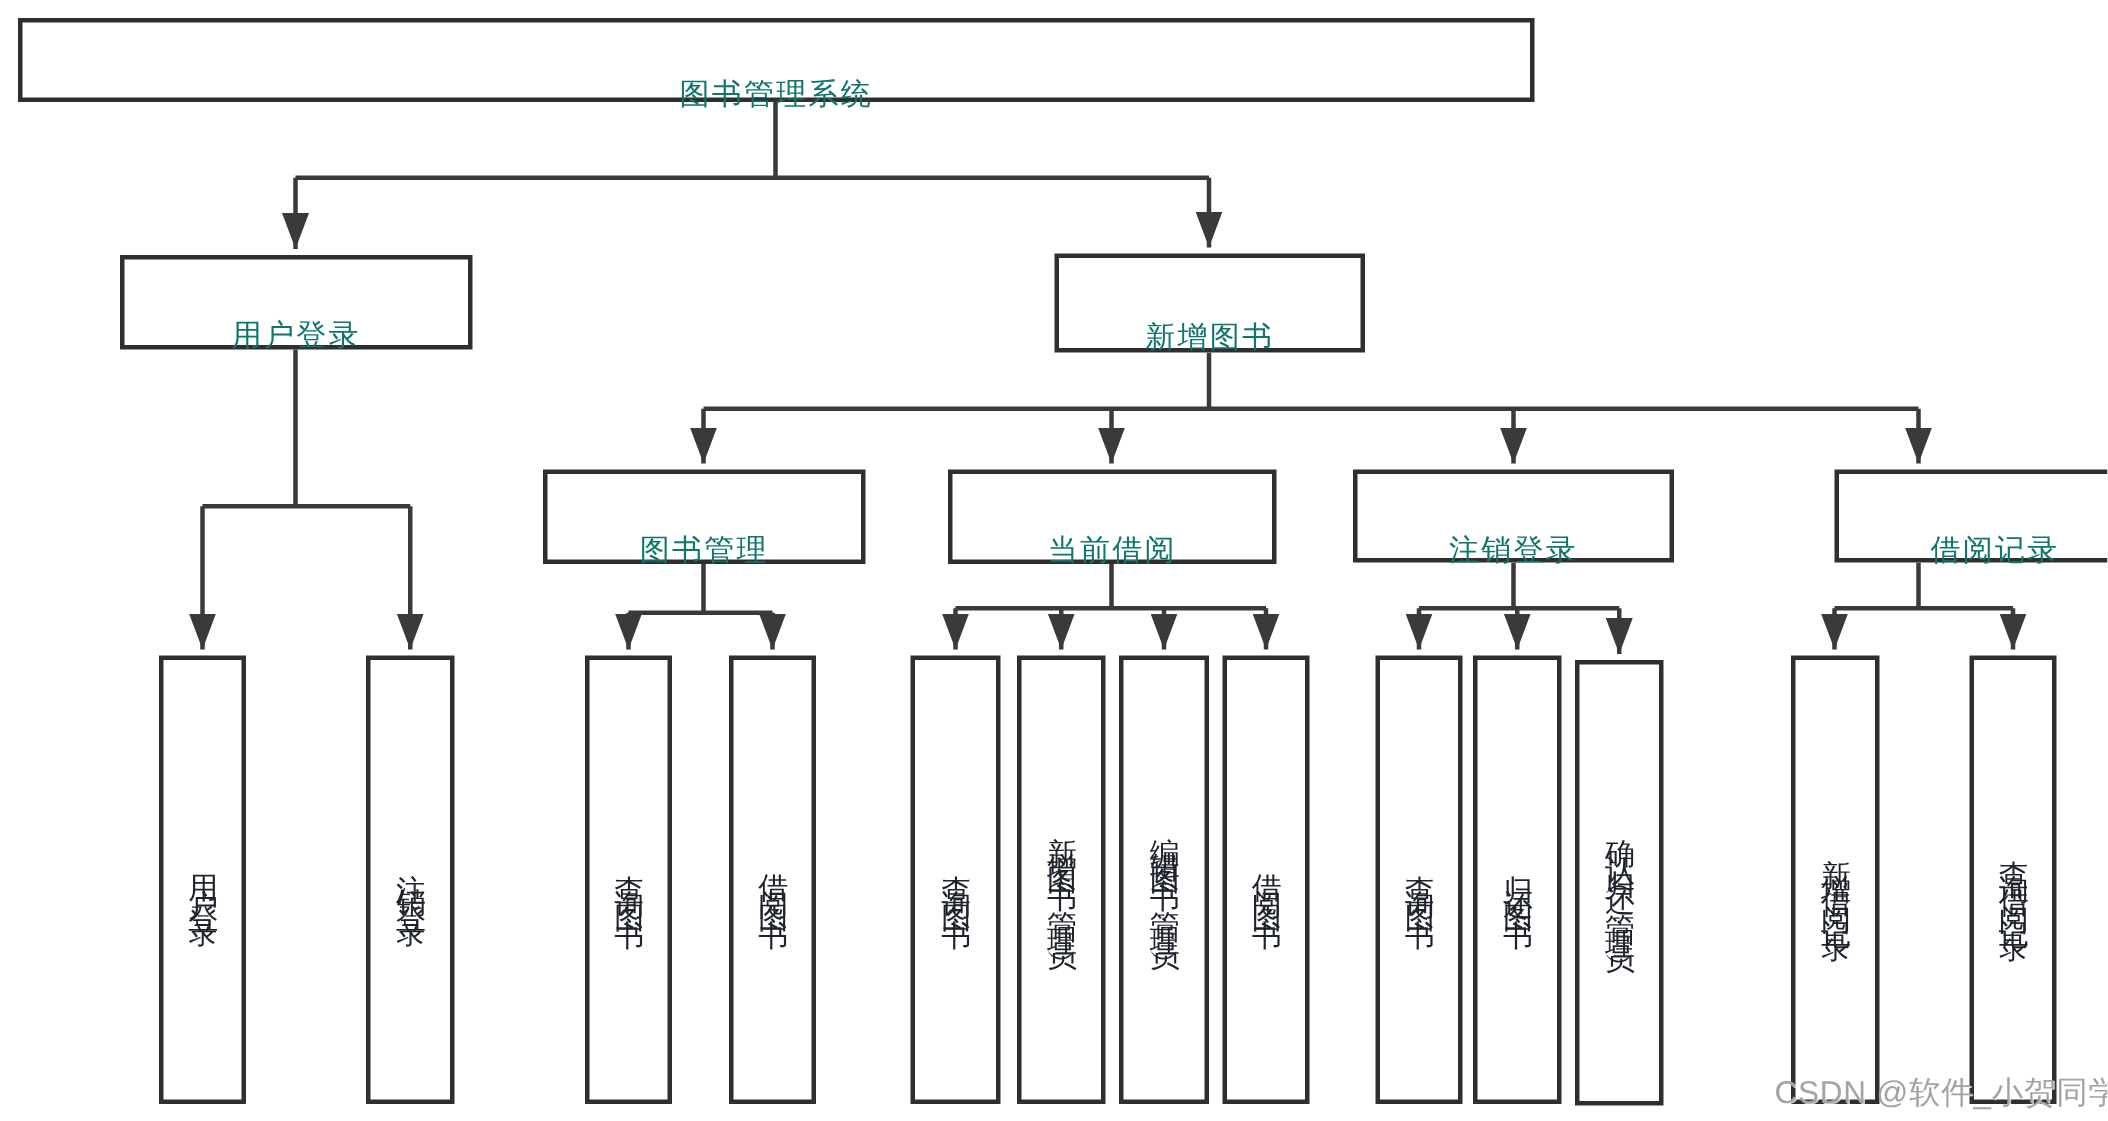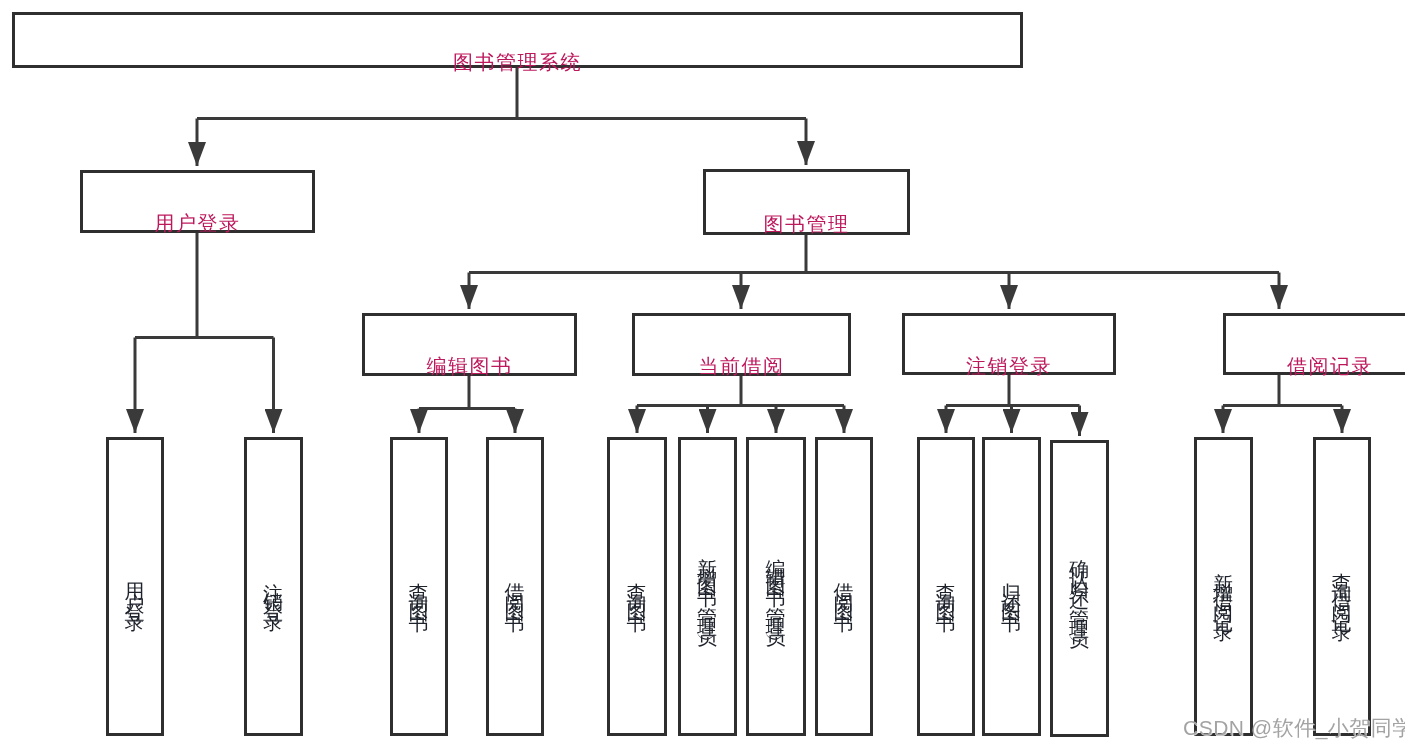--- a/index.html
+++ b/index.html
@@ -32,21 +32,21 @@
     background: #ffffff;
     display: flex;
     align-items: center;
     justify-content: center;
     color: #1e222b;
   }
   .hlabel {
     font-size: 20px;
     letter-spacing: 1.5px;
     white-space: nowrap;
-    color: #be185d;
+    color: #0f766e;
     margin-top: 44px;
   }
   .vlabel {
     writing-mode: vertical-rl;
     text-orientation: mixed;
     font-size: 20px;
     letter-spacing: 10px;
     line-height: 1;
     white-space: nowrap;
     color: #1e222b;
@@ -110,25 +110,25 @@
   </svg>
 
   <div class="node" style="left:12px; top:12px; width:1011px; height:56px;">
     <span class="hlabel">图书管理系统</span>
   </div>
 
   <div class="node" style="left:80px; top:170px; width:235px; height:63px;">
     <span class="hlabel">用户登录</span>
   </div>
   <div class="node" style="left:703px; top:169px; width:207px; height:66px;">
-    <span class="hlabel">图书管理</span>
+    <span class="hlabel">新增图书</span>
   </div>
 
   <div class="node" style="left:362px; top:313px; width:215px; height:63px;">
-    <span class="hlabel">编辑图书</span>
+    <span class="hlabel">图书管理</span>
   </div>
   <div class="node" style="left:632px; top:313px; width:219px; height:63px;">
     <span class="hlabel">当前借阅</span>
   </div>
   <div class="node" style="left:902px; top:313px; width:214px; height:62px;">
     <span class="hlabel">注销登录</span>
   </div>
   <div class="node" style="left:1223px; top:313px; width:214px; height:62px;">
     <span class="hlabel">借阅记录</span>
   </div>

